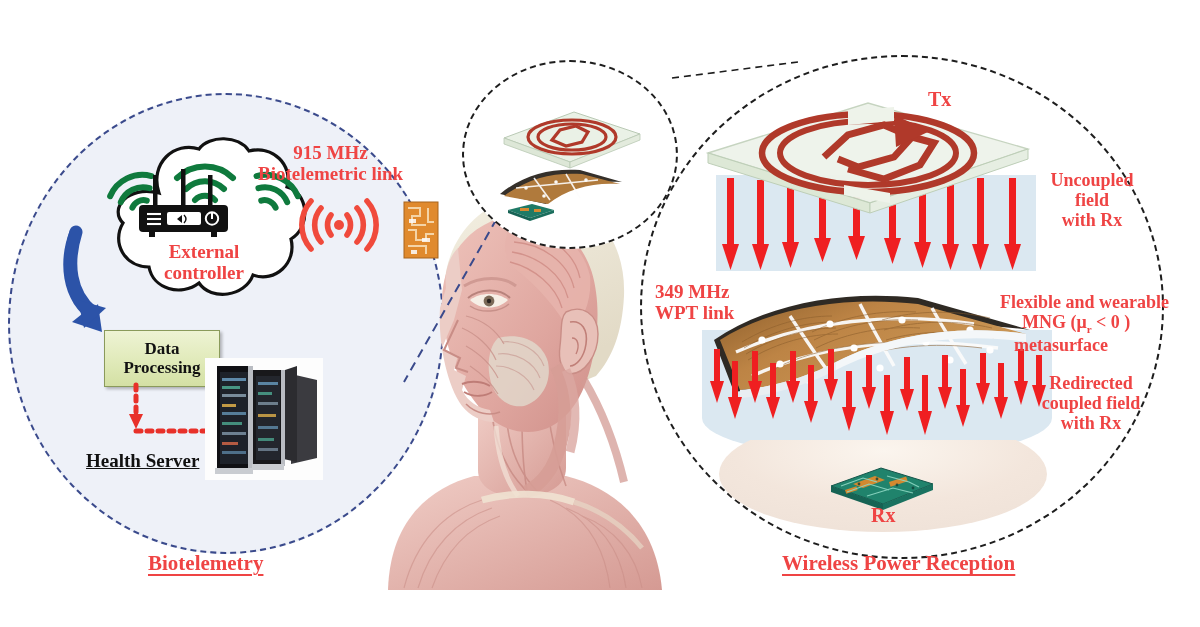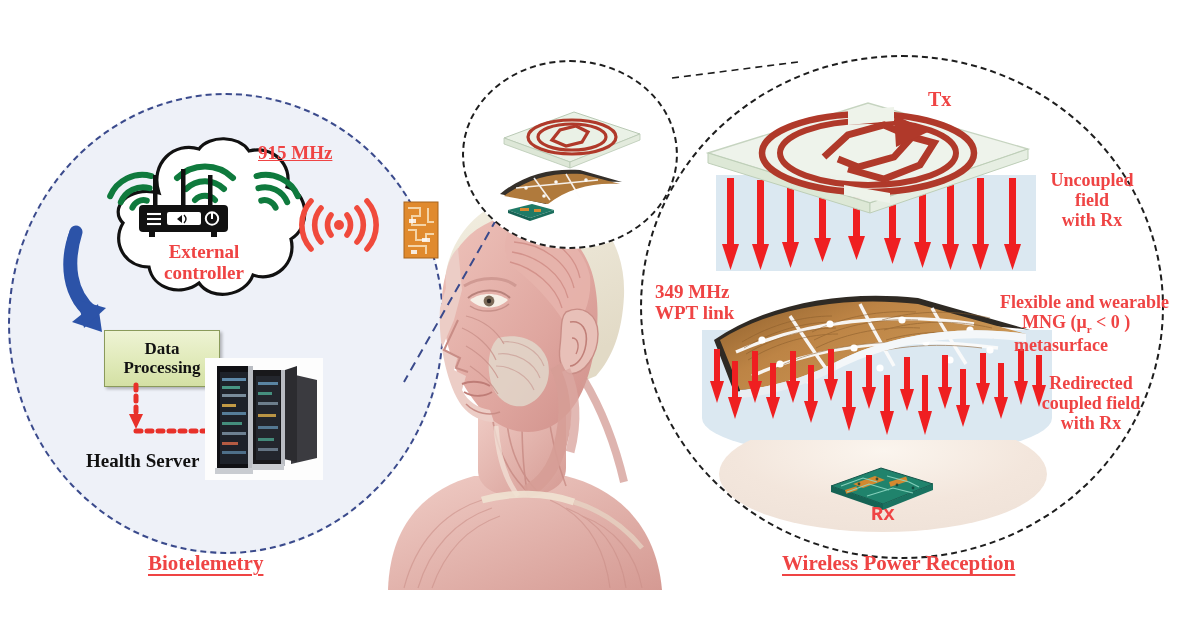--- a/index.html
+++ b/index.html
@@ -48,32 +48,32 @@
   
   #data-box{
     left:88px; top:330px; width:114px; height:55px;
     background:linear-gradient(180deg,#eef3d4 0%,#dfe9b7 60%,#d4e0a4 100%);
     border:1px solid #8a9a5b;
     box-shadow:2px 2px 3px rgba(0,0,0,.28);
     display:flex;align-items:center;justify-content:center;
     font-size:17px;font-weight:bold;color:#111;line-height:1.1;text-align:center;margin-left:16px;
   }
 
-  #health-server-label{left:86px;top:450px;font-size:19px;font-weight:bold;color:#111;}
+  #health-server-label{left:86px;top:450px;font-size:19px;font-weight:bold;color:#111;text-decoration:underline;}
 
   
   #server-rack{left:205px;top:358px;width:118px;height:122px;background:#fdfdfd;}
 
   
-  #freq915{left:258px;top:142px;text-decoration:underline;}
+  #freq915{left:258px;top:142px;}
   #freq433{left:655px;top:281px;}
 
   
   #tx-label{left:928px;top:88px;font-size:20px;}
-  #rx-label{left:871px;top:504px;font-size:20px;font-family:Liberation Mono, monospace;}
+  #rx-label{left:871px;top:504px;font-size:20px;}
   #uncoupled{left:1032px;top:170px;}
   #flexible{left:1000px;top:292px;}
   #redirected{left:1026px;top:373px;}
 
   
   #field-top{
     left:716px;top:175px;width:320px;height:96px;background:#dbe8f1;
   }
   #field-bottom{
     left:702px;top:330px;width:350px;height:128px;background:#dbe8f1;
@@ -149,20 +149,21 @@
     </svg>
   </div>
 
   <div class="abs lbl t18 center" style="left:130px;top:241px;width:148px;">
     <span>External</span><br>
     <span>controller</span>
   </div>
 
   <div class="abs lbl t18 center" id="freq915">
     <span>915 MHz</span><br>
+    <span>Biotelemetric link</span>
   </div>
 
   <div class="abs nosel" style="left:296px;top:195px;width:86px;height:60px;">
     <svg width="86" height="60" viewBox="0 0 86 60">
       <g fill="none" stroke="#f04a3c" stroke-width="5.6" stroke-linecap="round">
         <path d="M35,20 A16,16 0 0 0 35,40"></path>
         <path d="M25,13 A26,26 0 0 0 25,47"></path>
         <path d="M15,6  A36,36 0 0 0 15,54"></path>
         <path d="M51,20 A16,16 0 0 1 51,40"></path>
         <path d="M61,13 A26,26 0 0 1 61,47"></path>

